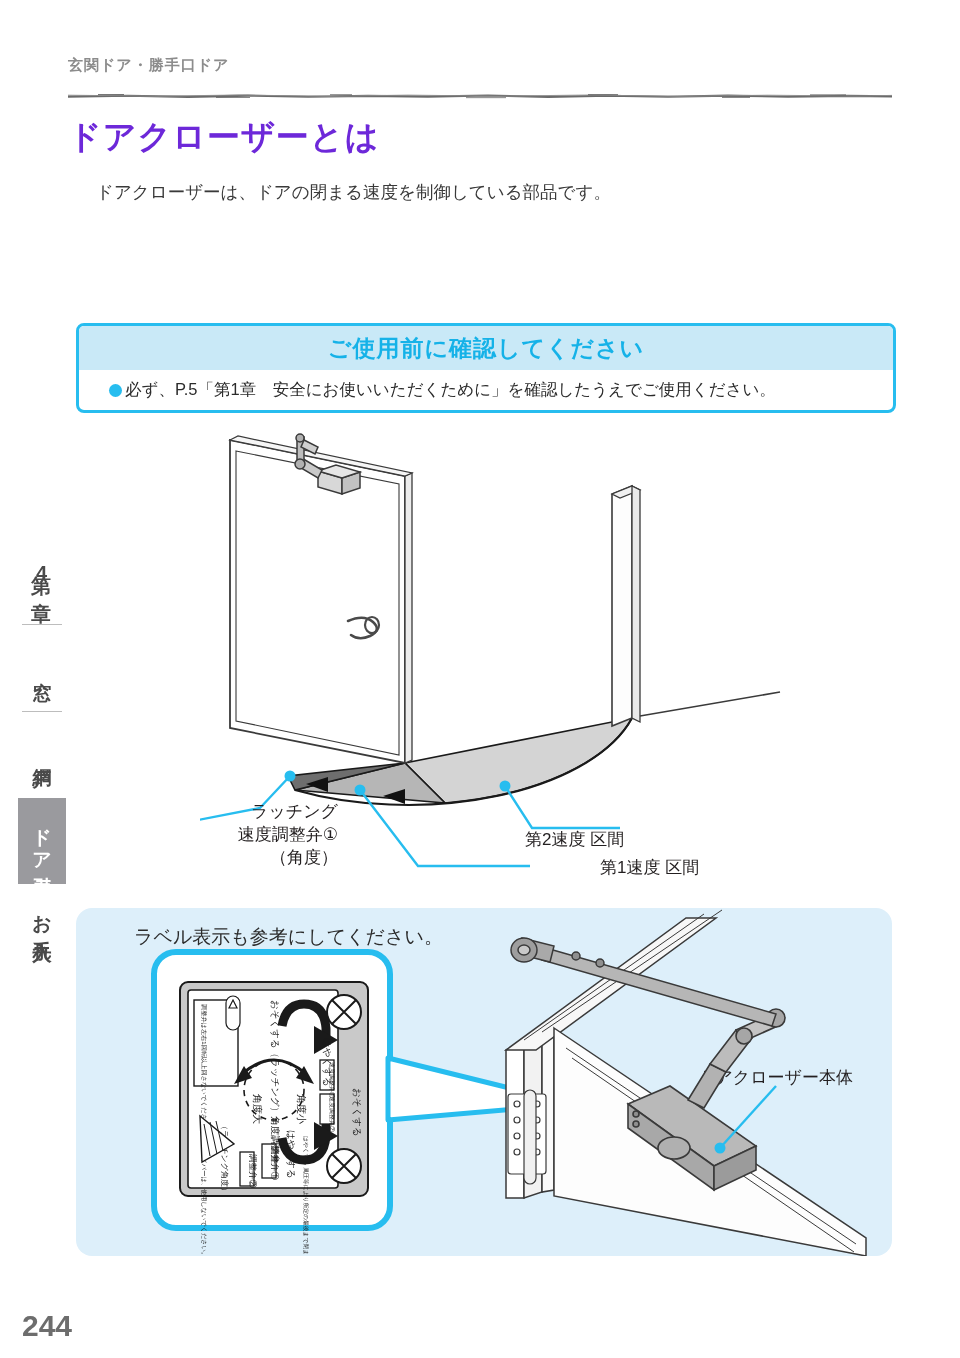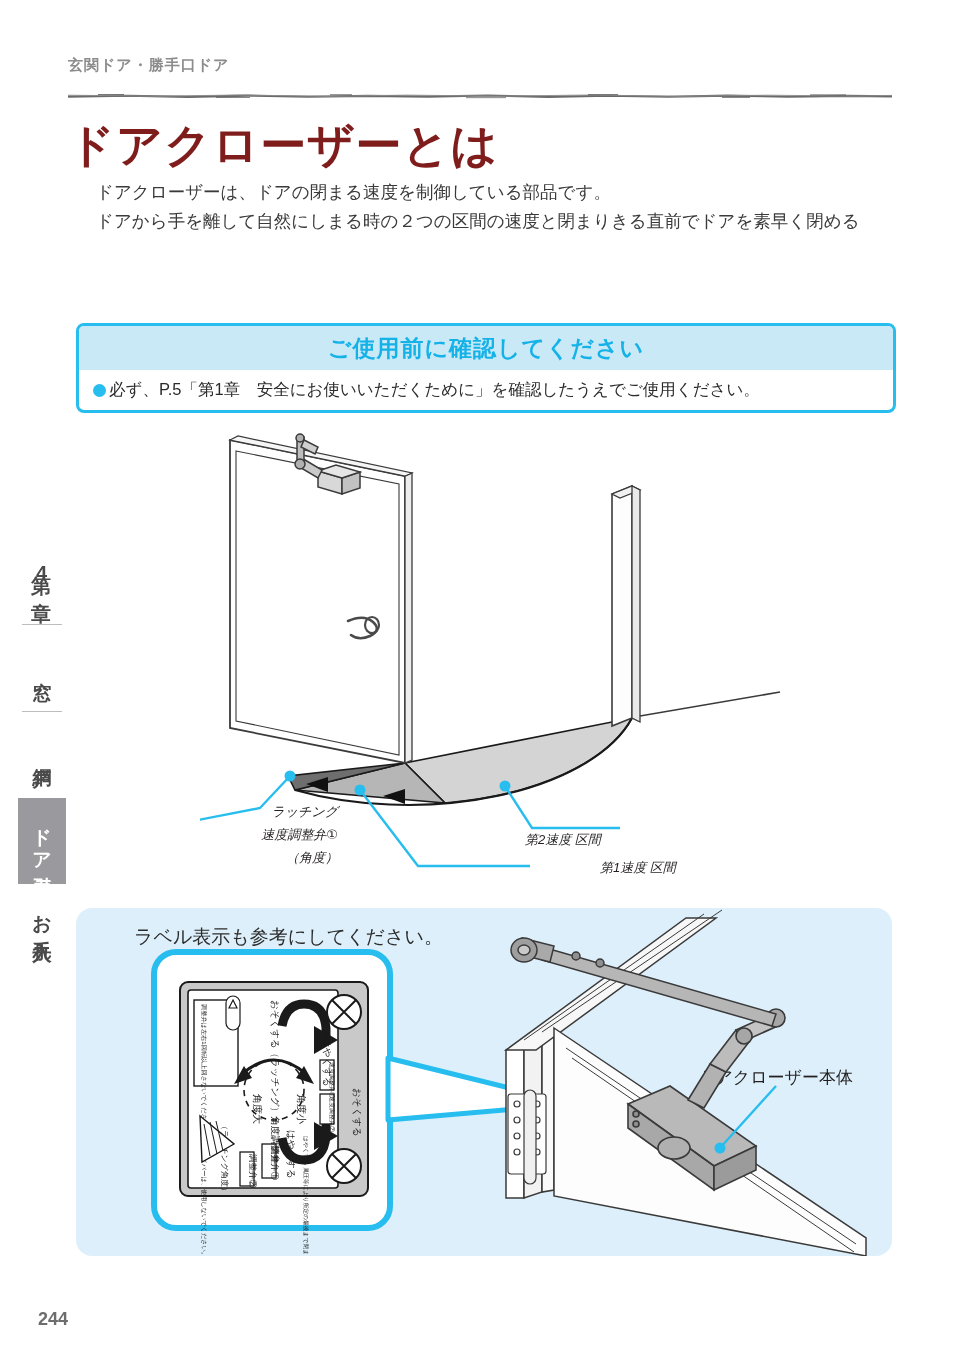--- a/index.html
+++ b/index.html
@@ -32,24 +32,24 @@
     top: 92px;
     width: 824px;
     height: 8px;
   }
 
   
   #page-title {
     position: absolute;
     left: 68px;
     top: 115px;
-    font-size: 46px;
+    font-size: 33px;
     font-weight: bold;
     letter-spacing: 1px;
-    color: #7f1d1d;
+    color: #6d28d9;
   }
   #intro {
     position: absolute;
     left: 68px;
     top: 178px;
     width: 830px;
     font-size: 17.5px;
     line-height: 29px;
     color: #3a3a3a;
     margin-left: 28px;
@@ -78,21 +78,21 @@
   #notice-title {
     font-size: 23px;
     font-weight: bold;
     color: #15b2e8;
     letter-spacing: 1px;
   }
   #notice-body {
     height: 40px;
     display: flex;
     align-items: center;
-    padding-left: 14px;
+    padding-left: 30px;
   }
   .bullet-dot {
     width: 13px;
     height: 13px;
     border-radius: 50%;
     background: #27bdef;
     flex: 0 0 auto;
     margin-right: 3px;
   }
   #notice-text {
@@ -137,25 +137,24 @@
   #door-diagram {
     position: absolute;
     left: 200px;
     top: 418px;
     width: 720px;
     height: 490px;
   }
 
   .callout-text {
     position: absolute;
-    font-size: 13px;
+    font-size: 17px;
     line-height: 23px;
     color: #231f20;
     white-space: nowrap;
-    font-style: italic;
   }
   #label-latching { left: 228px; top: 800px; text-align: right; width: 110px; }
   #label-speed1   { left: 600px; top: 856px; }
   #label-speed2   { left: 525px; top: 828px; }
 
   
   #label-panel {
     position: absolute;
     left: 76px;
     top: 908px;
@@ -180,24 +179,23 @@
     color: #231f20;
     white-space: nowrap;
   }
   #panel-art { position: absolute; left: 0; top: 0; width: 814px; height: 348px; }
 
   
   #folio {
     position: absolute;
     left: 22px;
     top: 1309px;
-    font-size: 18px;
+    font-size: 30px;
     font-weight: bold;
     color: #6d6d6d;
-    margin-left: 16px;
   }
 </style>
 </head>
 <body>
 
 <div id="running-head">玄関ドア・勝手口ドア</div>
 
 <svg id="head-rule" viewBox="0 0 824 8" preserveAspectRatio="none">
   <path d="M0 4.6 L60 3.8 L120 4.9 L180 3.6 L240 4.8 L300 3.9 L360 4.6 L420 3.5 L480 4.9 L540 3.8 L600 4.7 L660 3.6 L720 4.8 L780 3.9 L824 4.4" stroke="#6a6a6a" stroke-width="2.1" fill="none" stroke-linecap="round"></path>
   <path d="M0 3.2 L90 4.2 L170 3.0 L260 4.3 L340 3.1 L430 4.2 L520 3.0 L610 4.3 L700 3.2 L790 4.1 L824 3.4" stroke="#8c8c8c" stroke-width="0.9" fill="none"></path>
@@ -209,21 +207,20 @@
     <rect x="520" y="2.3" width="30" height="0.8"></rect>
       <rect x="654" y="5.3" width="28" height="0.7"></rect>
     <rect x="742" y="2.5" width="36" height="0.8"></rect>
   </g>
 </svg>
 
 <div id="page-title">ドアクローザーとは</div>
 
 <div id="intro">
   <div>ドアクローザーは、ドアの閉まる速度を制御している部品です。</div>
-  <div>ドアから手を離して自然にしまる時の２つの区間の速度と閉まりきる直前でドアを素早く閉める</div>
 </div>
 
 <div id="notice-box">
   <div id="notice-header">
     <span id="notice-title">ご使用前に確認してください</span>
   </div>
   <div id="notice-body">
     <span class="bullet-dot"></span>
     <span id="notice-text">必ず、P.5「第1章　安全にお使いいただくために」を確認したうえでご使用ください。</span>
   </div>

